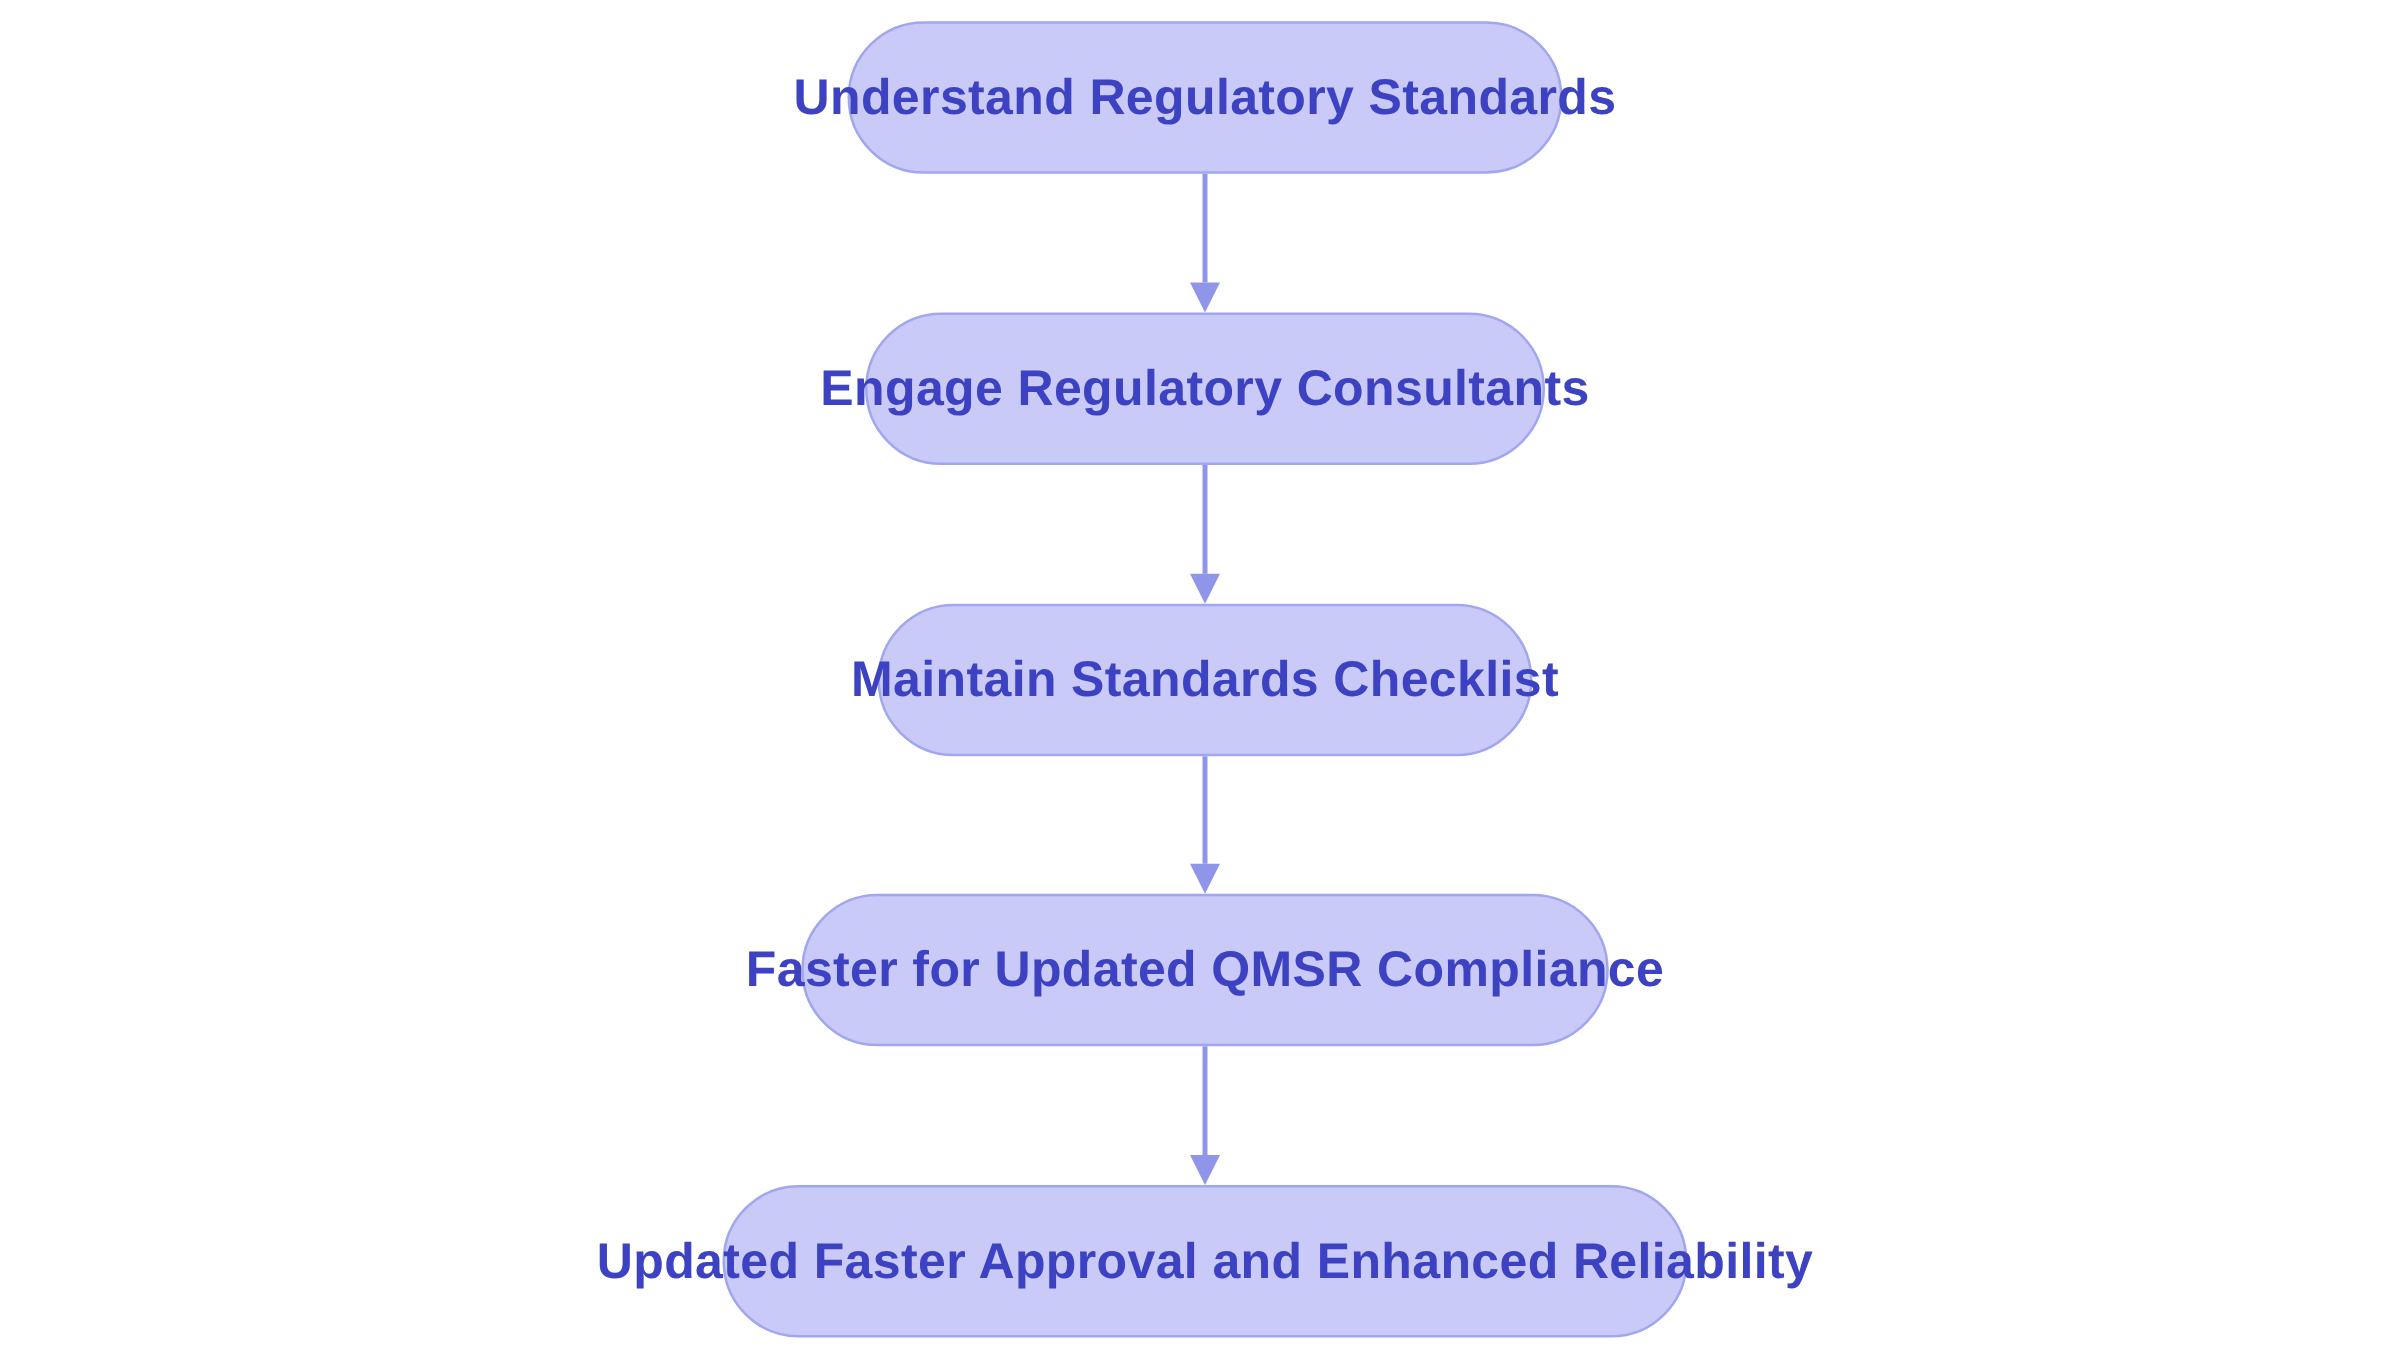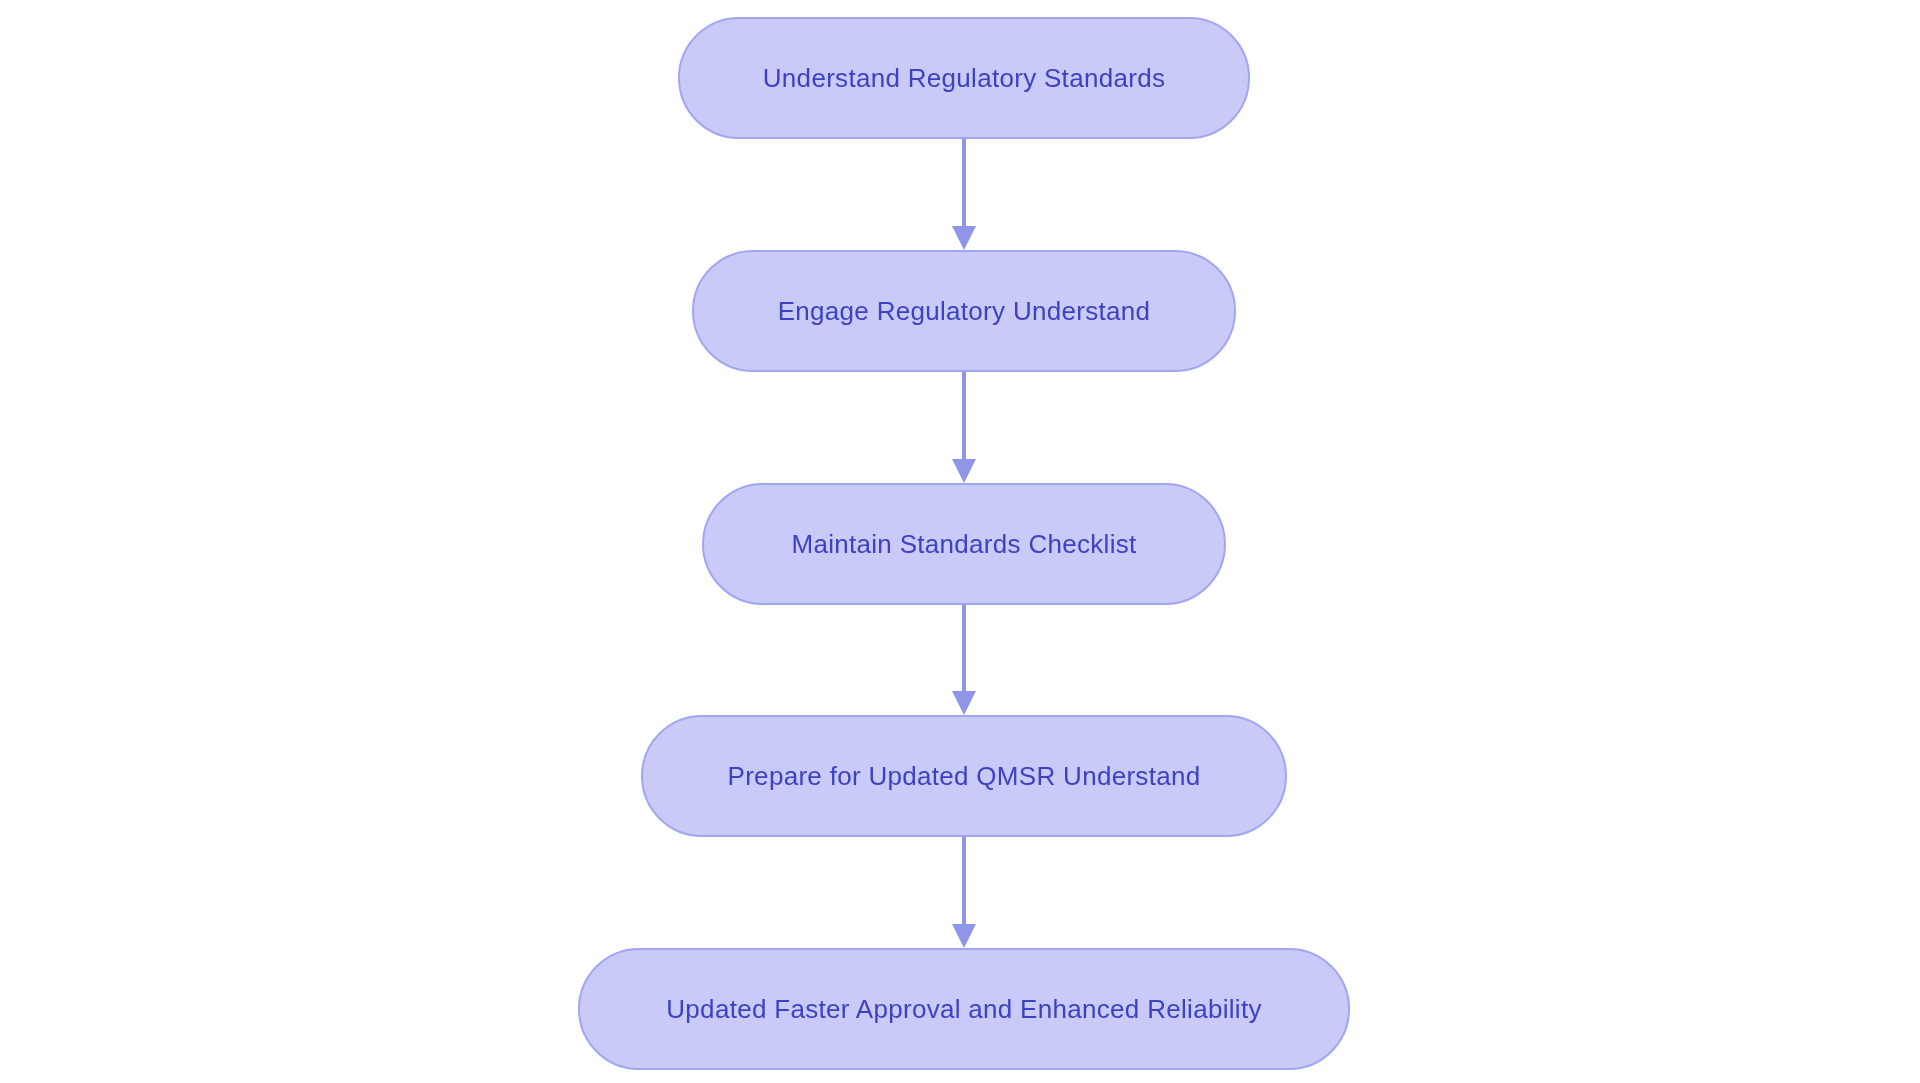--- a/index.html
+++ b/index.html
@@ -22,24 +22,25 @@
     height: 122px;
     border-radius: 61px;
     background: var(--node-fill, #c9caf8);
     border: 2px solid var(--node-border, #a0a6f0);
     box-sizing: border-box;
     display: flex;
     align-items: center;
     justify-content: center;
   }
   .node-label {
-    font-size: 26px;
+    font-size: 40px;
     color: var(--node-text, #3c42c1);
     letter-spacing: 0.3px;
     white-space: nowrap;
+    font-weight: bold;
   }
   .n1 { top: 17px;  width: 572px; }
   .n2 { top: 250px; width: 544px; }
   .n3 { top: 483px; width: 524px; }
   .n4 { top: 715px; width: 646px; }
   .n5 { top: 948px; width: 772px; }
 
   .arrow {
     position: absolute;
     left: 964px;
@@ -73,39 +74,39 @@
   <div class="node n1">
     <span class="node-label">Understand Regulatory Standards</span>
   </div>
 
   <div class="arrow a1">
     <div class="arrow-stem"></div>
     <div class="arrow-head"></div>
   </div>
 
   <div class="node n2">
-    <span class="node-label">Engage Regulatory Understand</span>
+    <span class="node-label">Engage Regulatory Consultants</span>
   </div>
 
   <div class="arrow a2">
     <div class="arrow-stem"></div>
     <div class="arrow-head"></div>
   </div>
 
   <div class="node n3">
     <span class="node-label">Maintain Standards Checklist</span>
   </div>
 
   <div class="arrow a3">
     <div class="arrow-stem"></div>
     <div class="arrow-head"></div>
   </div>
 
   <div class="node n4">
-    <span class="node-label">Prepare for Updated QMSR Understand</span>
+    <span class="node-label">Faster for Updated QMSR Compliance</span>
   </div>
 
   <div class="arrow a4">
     <div class="arrow-stem"></div>
     <div class="arrow-head"></div>
   </div>
 
   <div class="node n5">
     <span class="node-label">Updated Faster Approval and Enhanced Reliability</span>
   </div>

